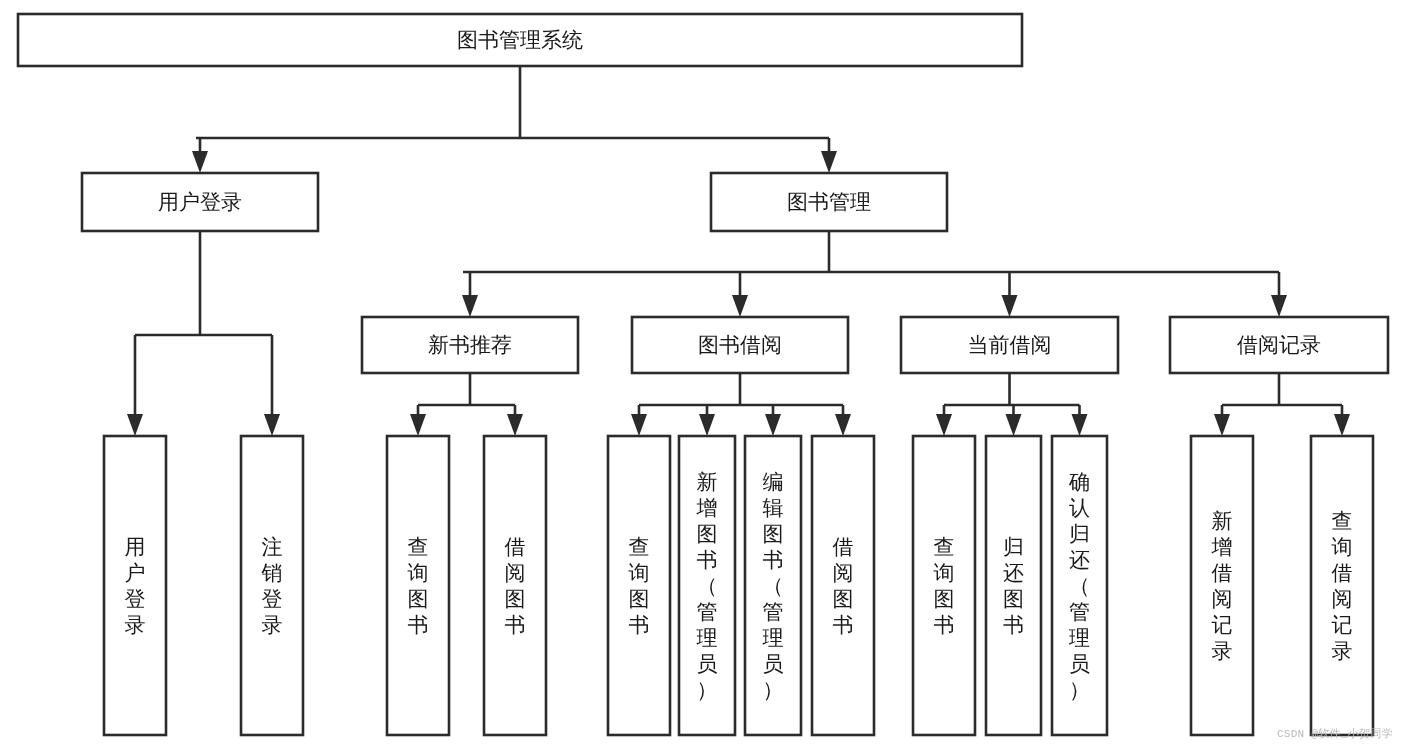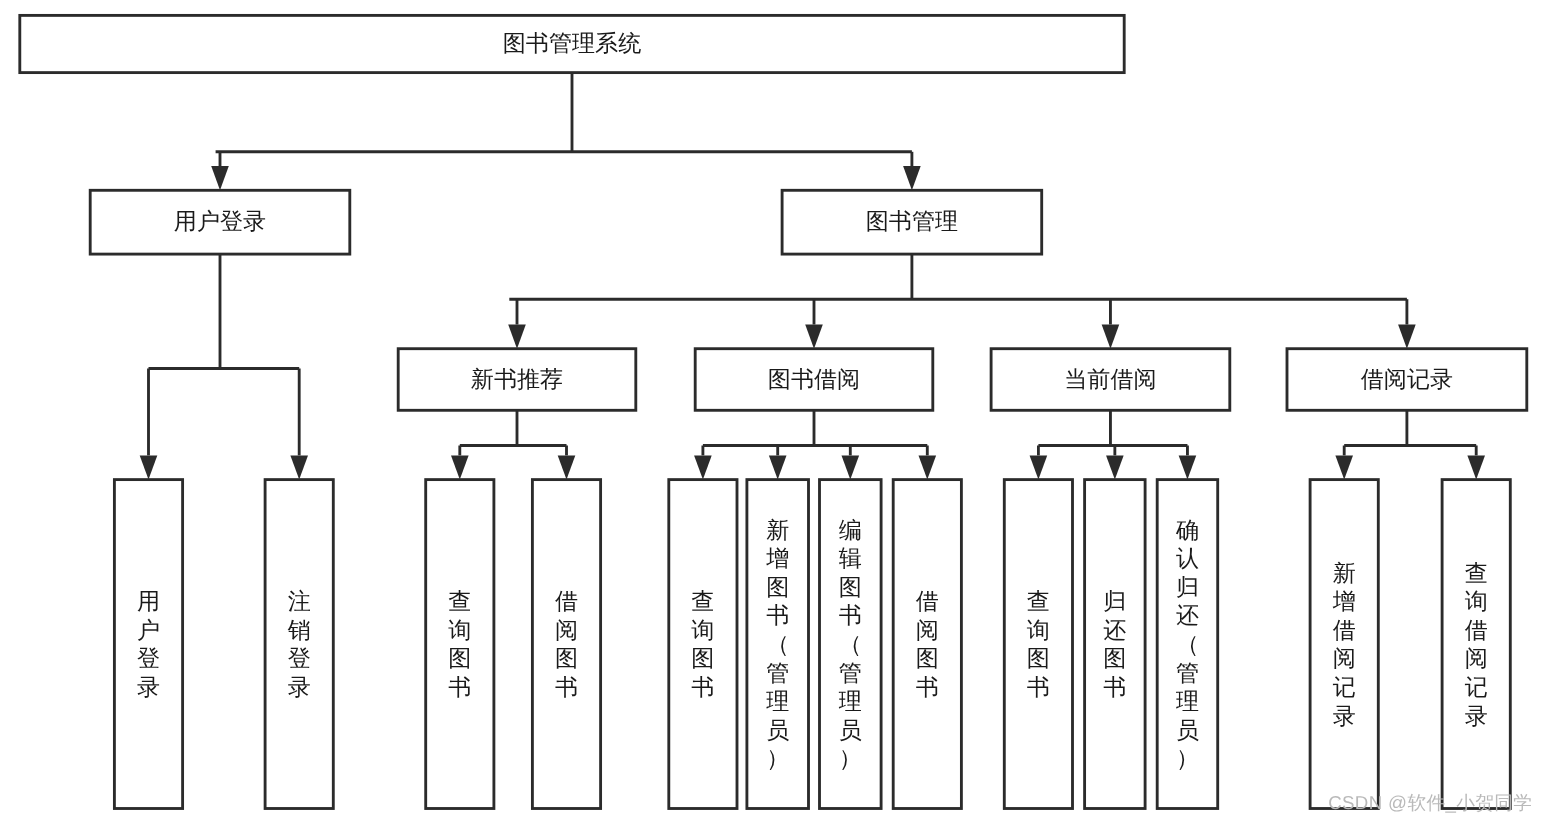--- a/index.html
+++ b/index.html
@@ -53,22 +53,22 @@
   .node-label-v {
     font-family: "Liberation Sans", "DejaVu Sans", sans-serif;
     font-size: 21px;
     fill: #1a1a1a;
     text-anchor: middle;
   }
   .watermark-text {
     position: absolute;
     right: 12px;
     bottom: 6px;
-    font-family: Liberation Sans, sans-serif;
-    font-size: 17px;
+    font-family: Liberation Mono, monospace;
+    font-size: 11px;
     color: #b9b9b9;
     white-space: nowrap;
     user-select: none;
     letter-spacing: 0.3px;
   }
 </style>
 </head>
 <body>
 
 <div id="diagram-root">

